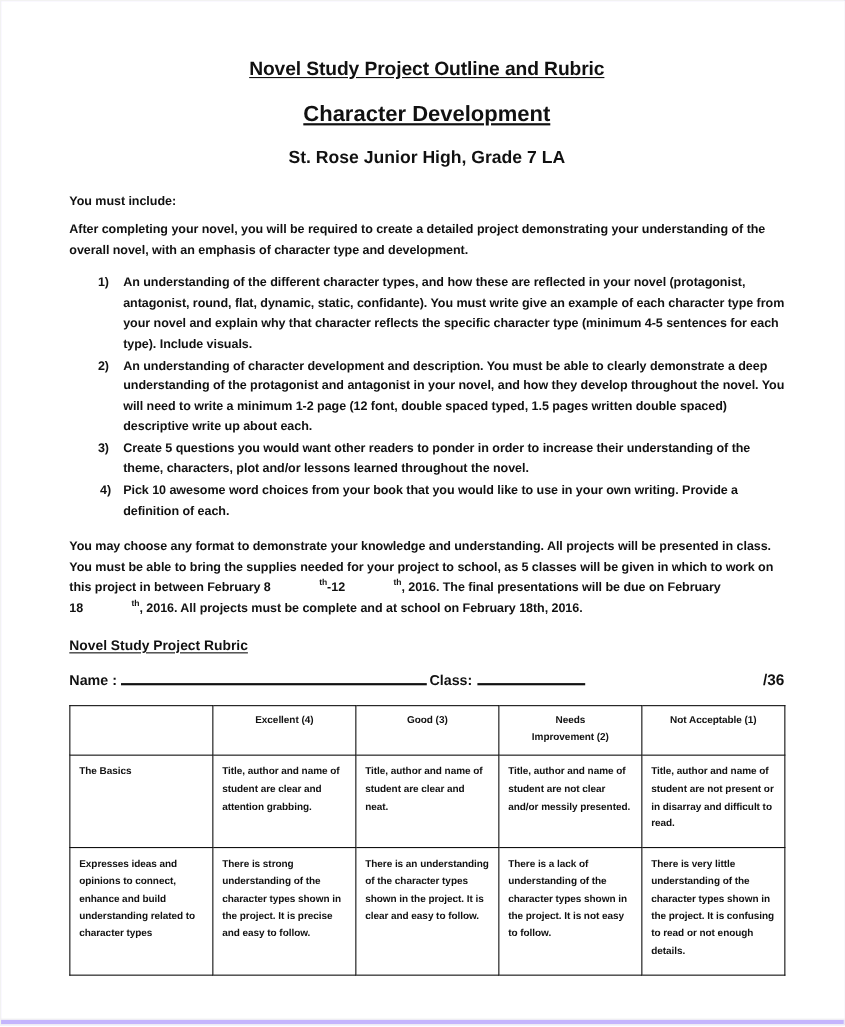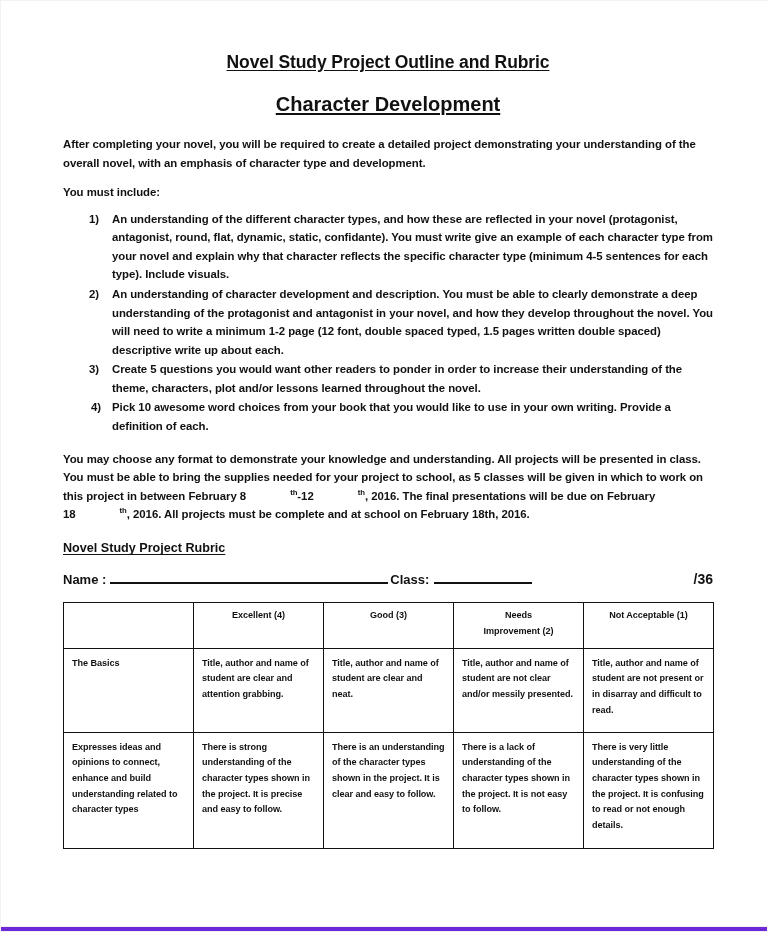--- a/index.html
+++ b/index.html
@@ -12,21 +12,21 @@
     width: 768px;
     height: 934px;
     font-family: "Liberation Sans", sans-serif;
     color: #111111;
     overflow: hidden;
   }
   .page {
     position: relative;
     width: 768px;
     height: 932px;
-    background: #6d28d9;
+    background: #c4b5fd;
     box-sizing: border-box;
     border: 1px solid #f2f2f2;
   }
   .sheet {
     position: absolute;
     left: 0;
     top: 0;
     width: 768px;
     height: 926px;
     background: #ffffff;
@@ -173,25 +173,26 @@
 </head>
 <body>
 
 <div class="page">
  <div class="sheet">
   <div class="content">
 
     <div class="title-block">
       <div class="title1">Novel Study Project Outline and Rubric</div>
       <div class="title2">Character Development</div>
+      <div class="title3">St. Rose Junior High, Grade 7 LA</div>
     </div>
 
+    <p class="para must">You must include:</p>
+
     <p class="para tight">After completing your novel, you will be required to create a detailed project demonstrating your understanding of the overall novel, with an emphasis of character type and development.</p>
-
-    <p class="para must">You must include:</p>
 
     <ol class="items">
       <li>
         <span class="num">1)</span>
         <span>An understanding of the different character types, and how these are reflected in your novel (protagonist, antagonist, round, flat, dynamic, static, confidante).  You must write give an example of each character type from your novel and explain why that character reflects the specific character type (minimum 4-5 sentences for each type).  Include visuals.</span>
       </li>
       <li>
         <span class="num">2)</span>
         <span>An understanding of character development and description.  You must be able to clearly demonstrate a deep understanding of the protagonist and antagonist in your novel, and how they develop throughout the novel.  You will need to write a minimum 1-2 page (12 font, double spaced typed, 1.5 pages written double spaced) descriptive write up about each.</span>
       </li>

